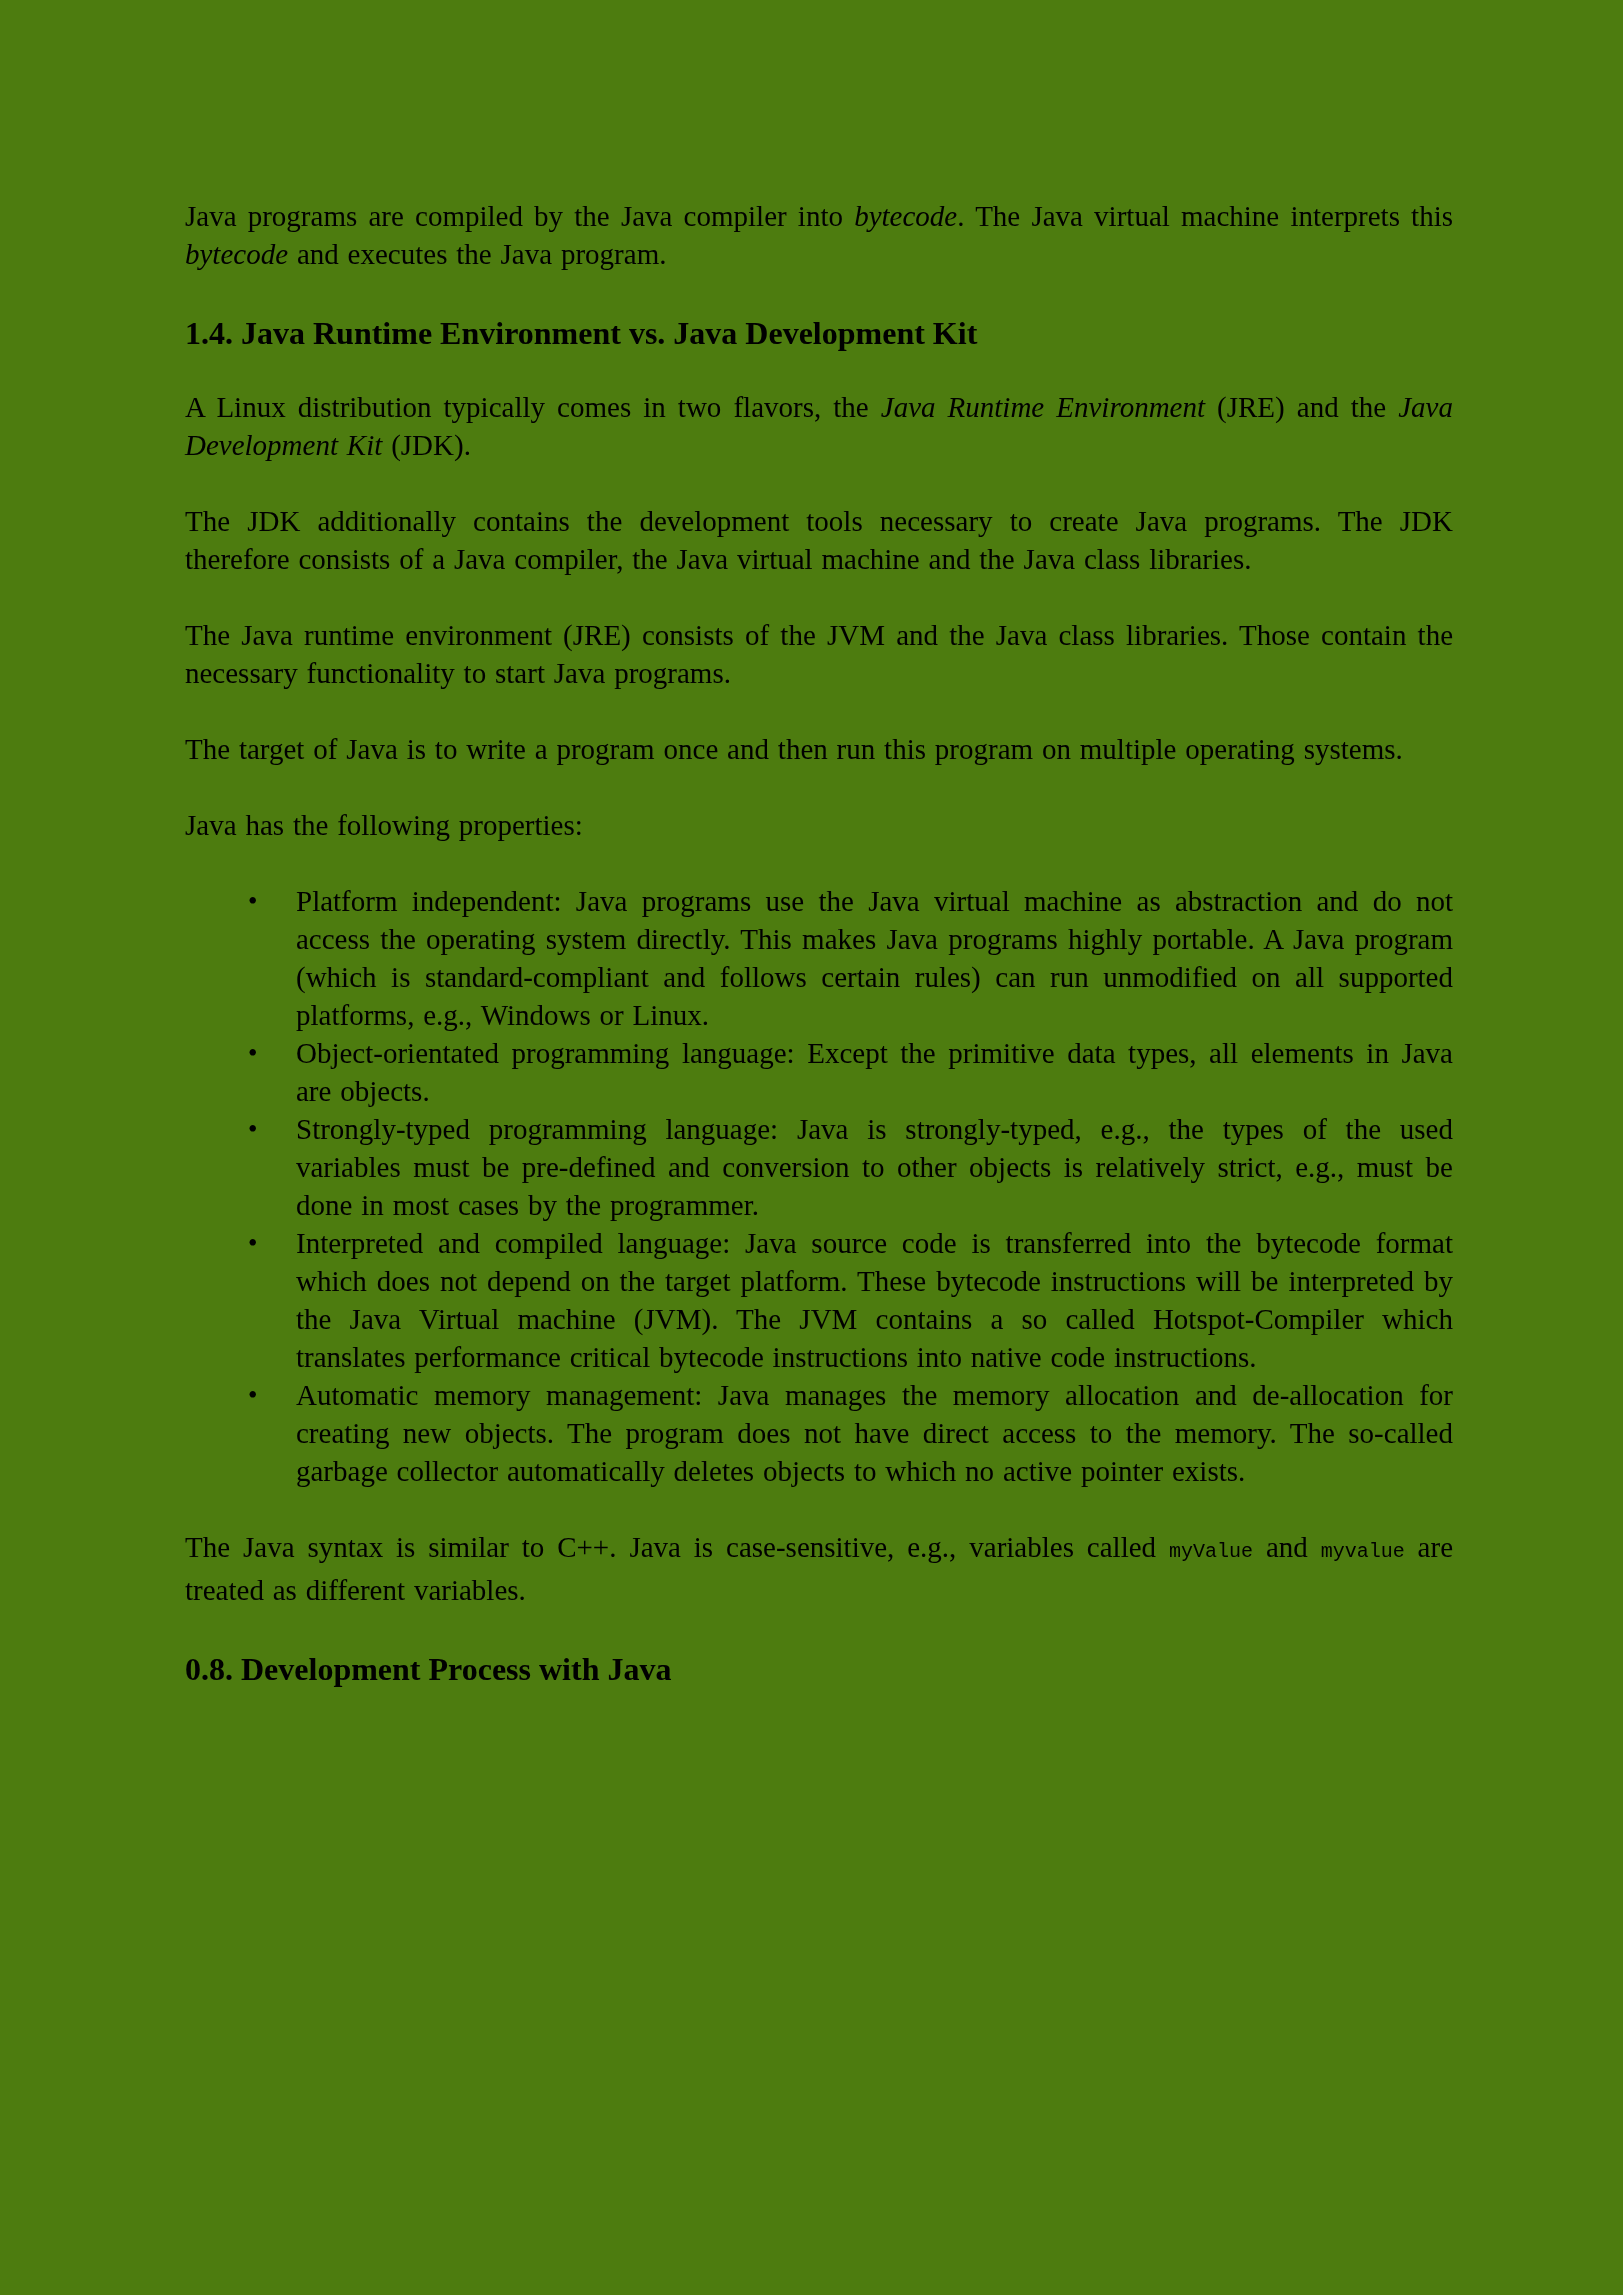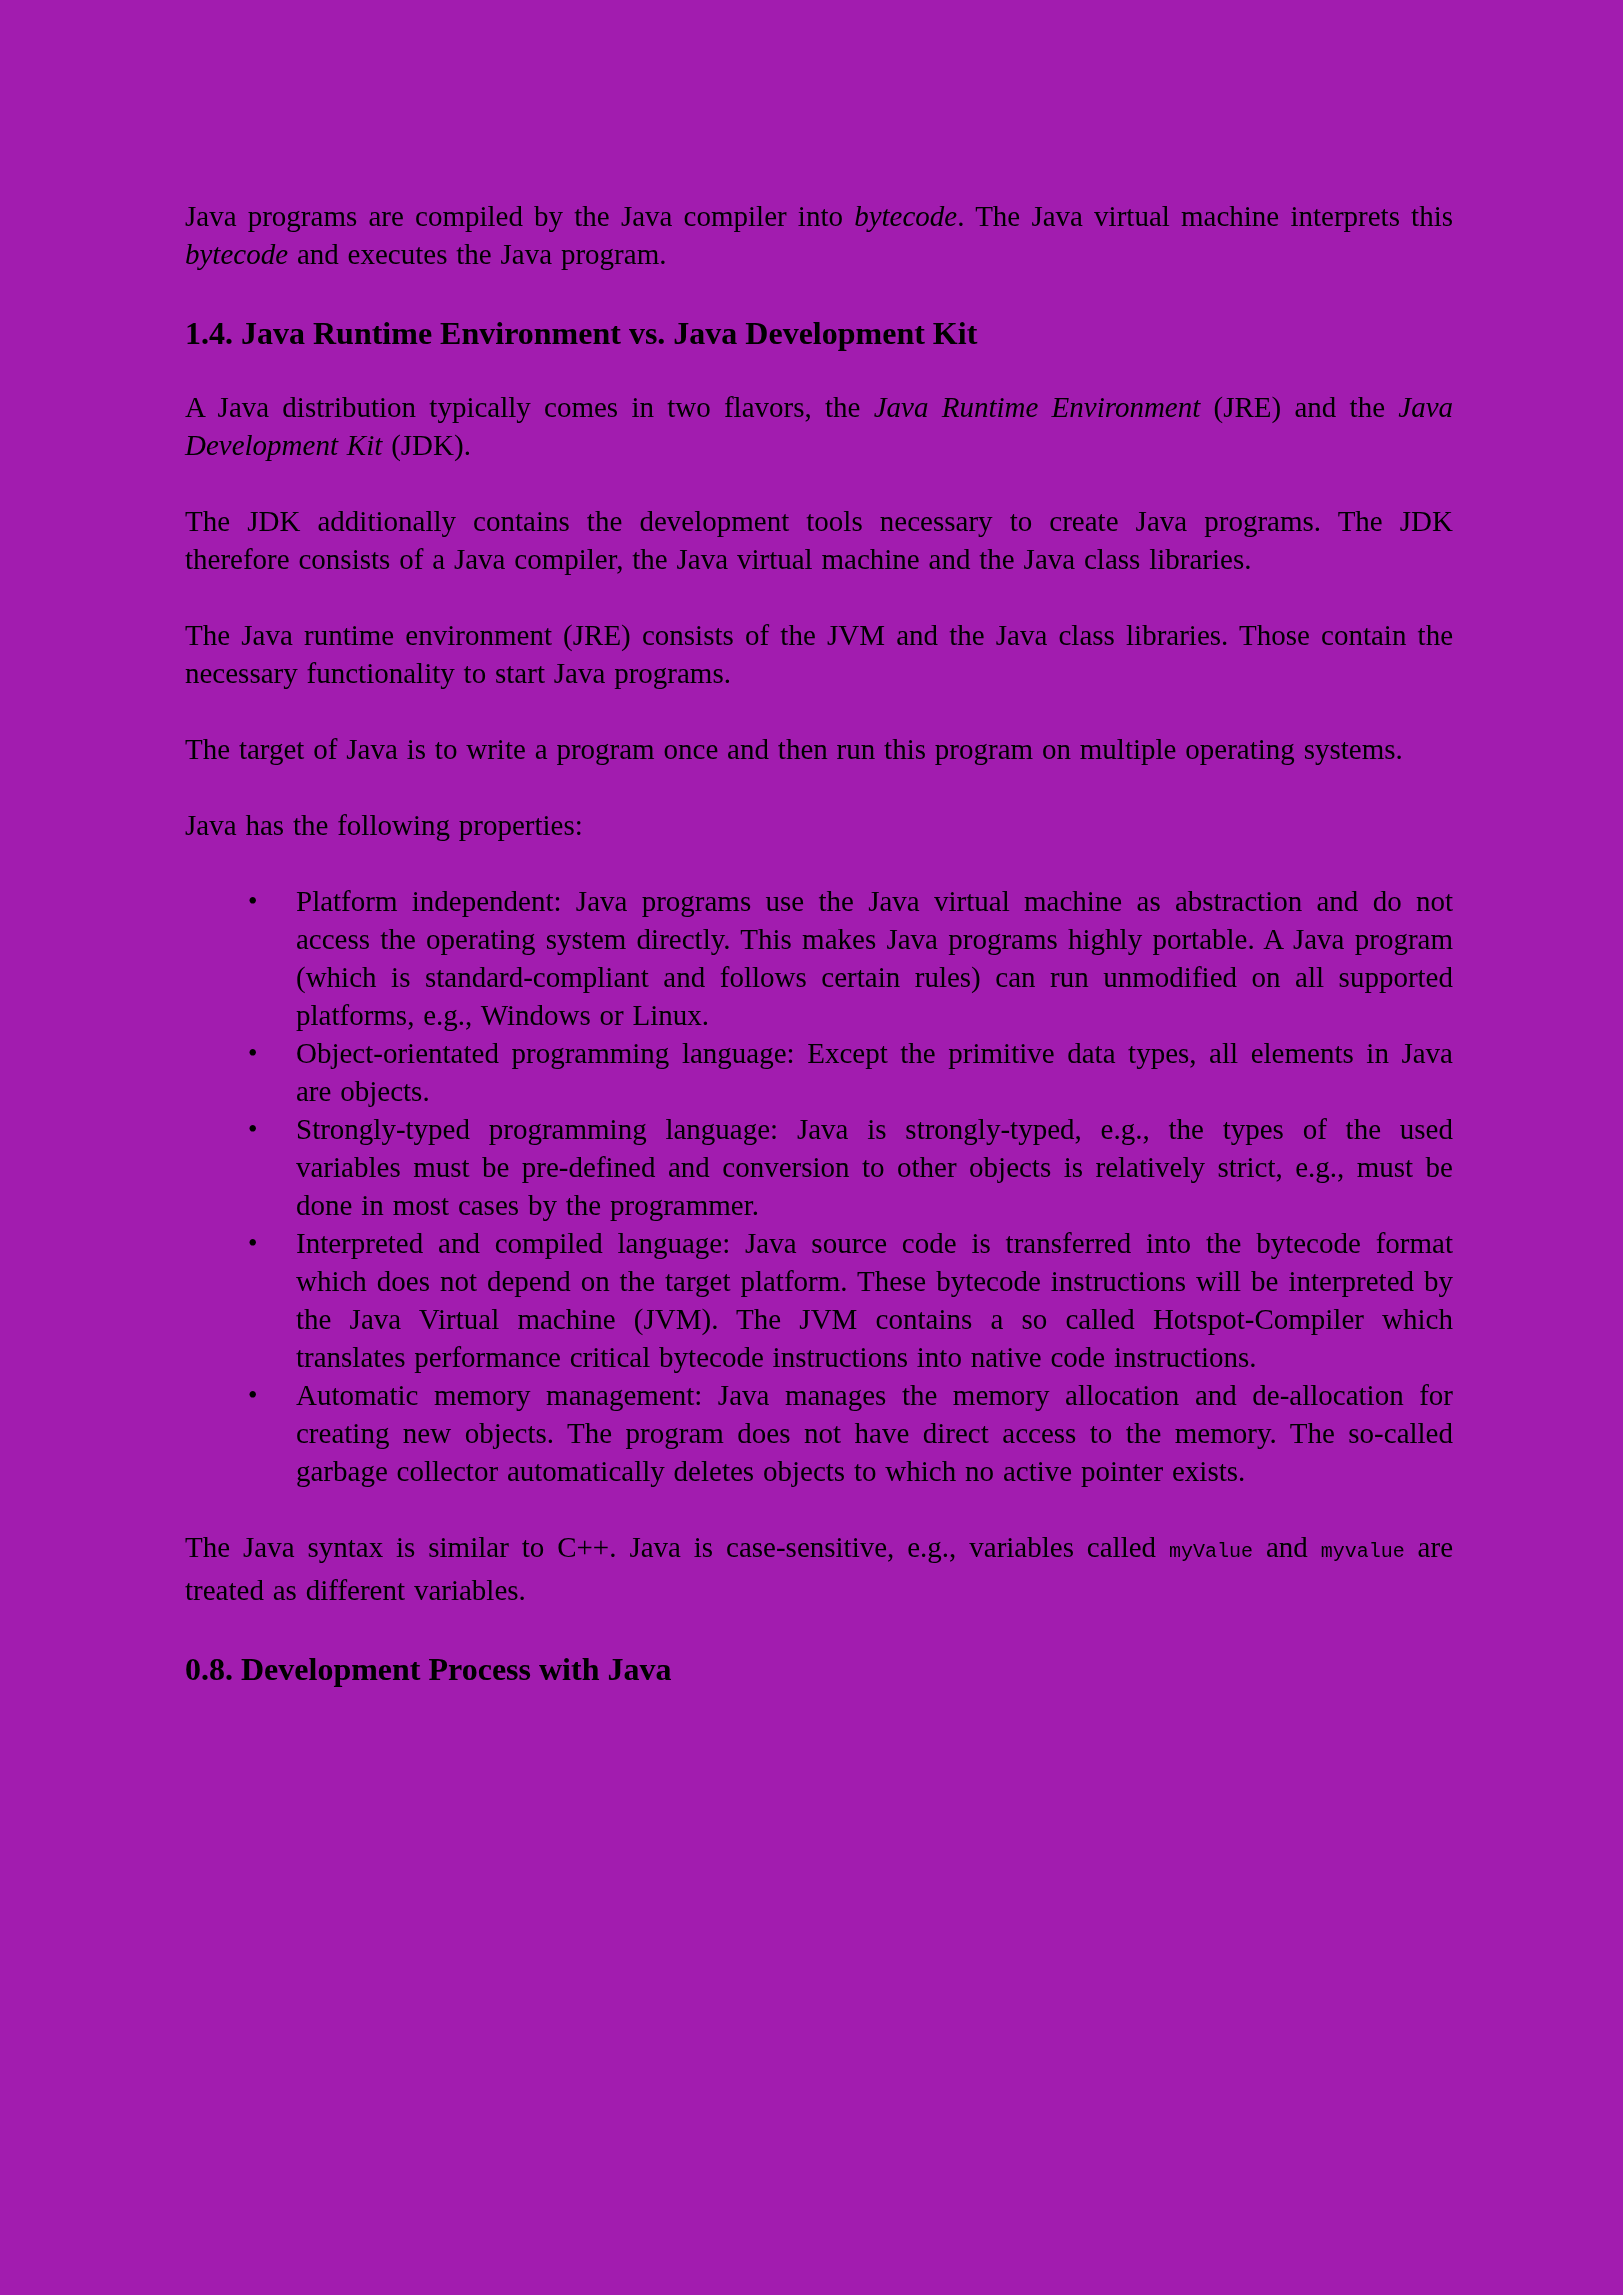--- a/index.html
+++ b/index.html
@@ -13,21 +13,21 @@
     font-family: "Liberation Serif", "DejaVu Serif", serif;
     color: #000000;
     box-sizing: border-box;
     overflow: hidden;
   }
   .page {
     box-sizing: border-box;
     width: 1623px;
     height: 2295px;
     padding: 197px 170px 48px 185px;
-    background: #a21caf;
+    background: #4d7c0f;
   }
   p.body {
     font-size: 29px;
     line-height: 38px;
     text-align: justify;
     margin: 0 0 38px 0;
     word-spacing: 1.6px;
   }
   h2.heading {
     font-size: 32px;
@@ -63,21 +63,21 @@
 </style>
 </head>
 <body>
 
 <div class="page">
 
   <p class="body"><span class="r">Java programs are compiled by the Java compiler into </span><span class="i">bytecode</span><span class="r">. The Java virtual machine interprets this </span><span class="i">bytecode</span><span class="r"> and executes the Java program.</span></p>
 
   <h2 class="heading">1.4. Java Runtime Environment vs. Java Development Kit</h2>
 
-  <p class="body"><span class="r">A Java distribution typically comes in two flavors, the </span><span class="i">Java Runtime Environment</span><span class="r"> (JRE) and the </span><span class="i">Java Development Kit</span><span class="r"> (JDK).</span></p>
+  <p class="body"><span class="r">A Linux distribution typically comes in two flavors, the </span><span class="i">Java Runtime Environment</span><span class="r"> (JRE) and the </span><span class="i">Java Development Kit</span><span class="r"> (JDK).</span></p>
 
   <p class="body">The JDK additionally contains the development tools necessary to create Java programs. The JDK therefore consists of a Java compiler, the Java virtual machine and the Java class libraries.</p>
 
   <p class="body">The Java runtime environment (JRE) consists of the JVM and the Java class libraries. Those contain the necessary functionality to start Java programs.</p>
 
 
   <p class="body">The target of Java is to write a program once and then run this program on multiple operating systems.</p>
 
   <p class="body">Java has the following properties:</p>
 

